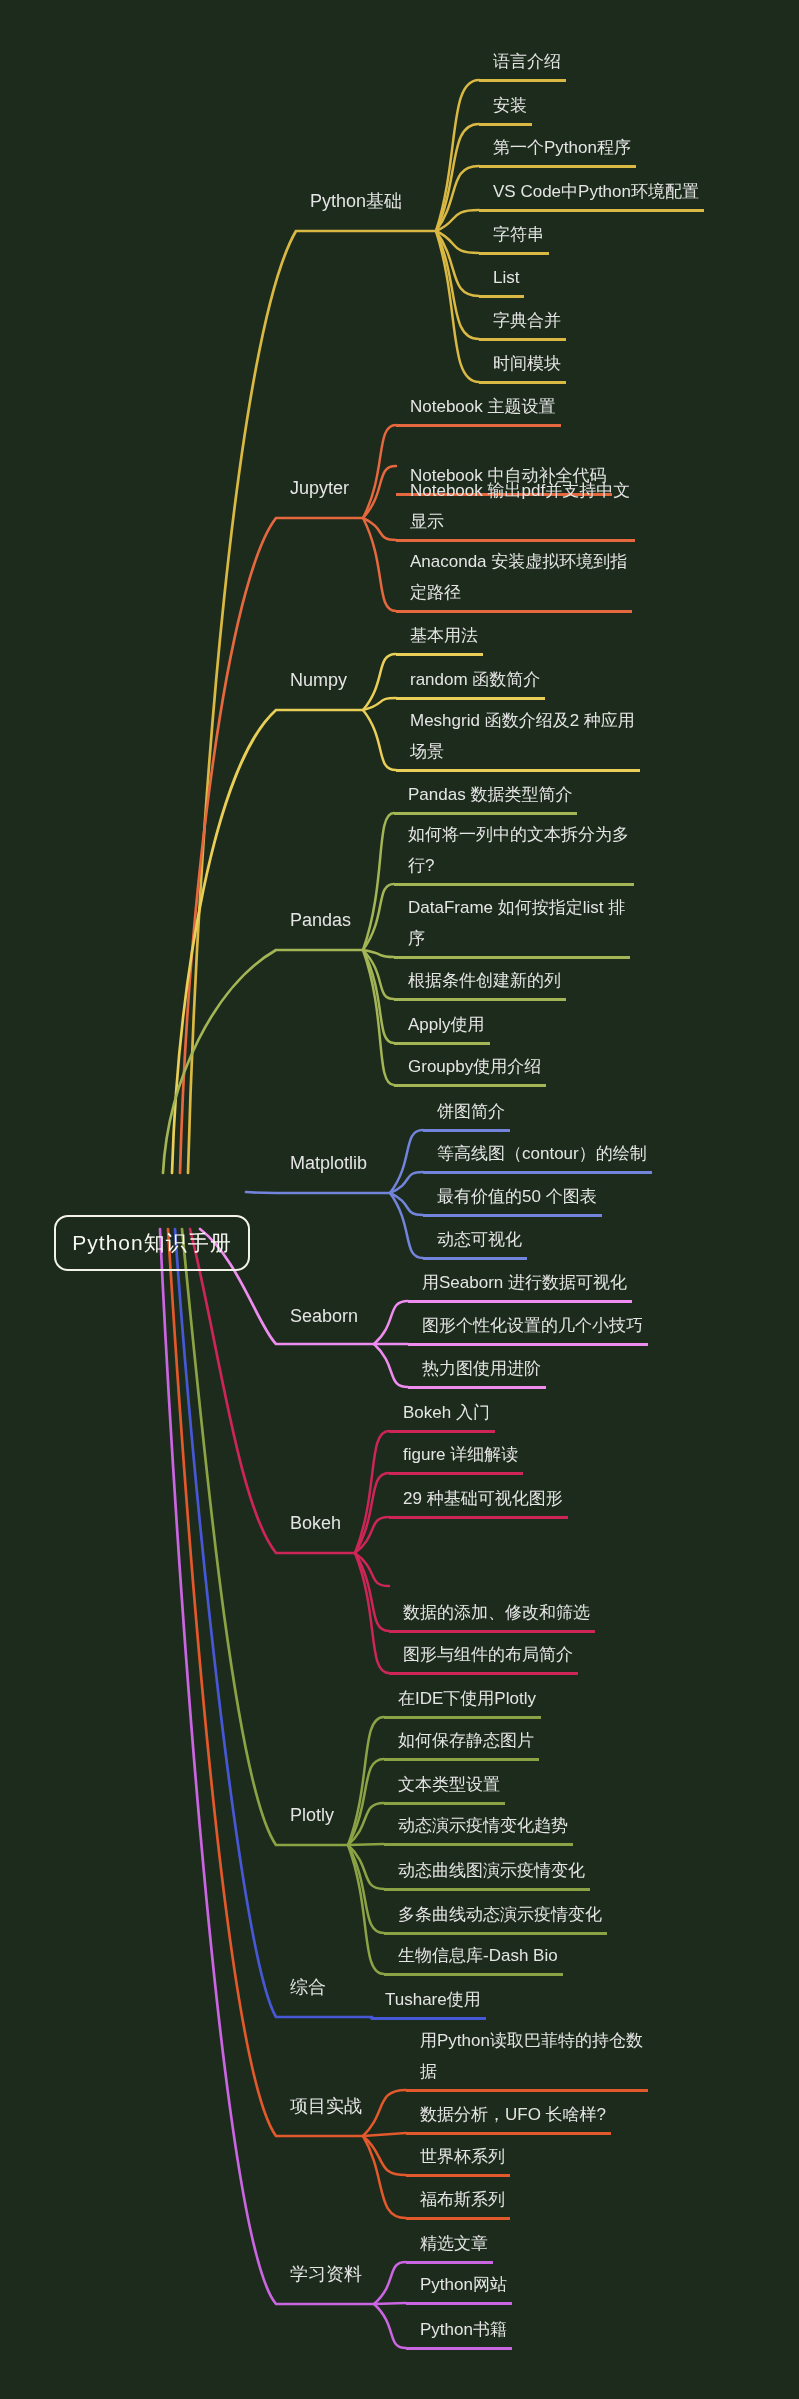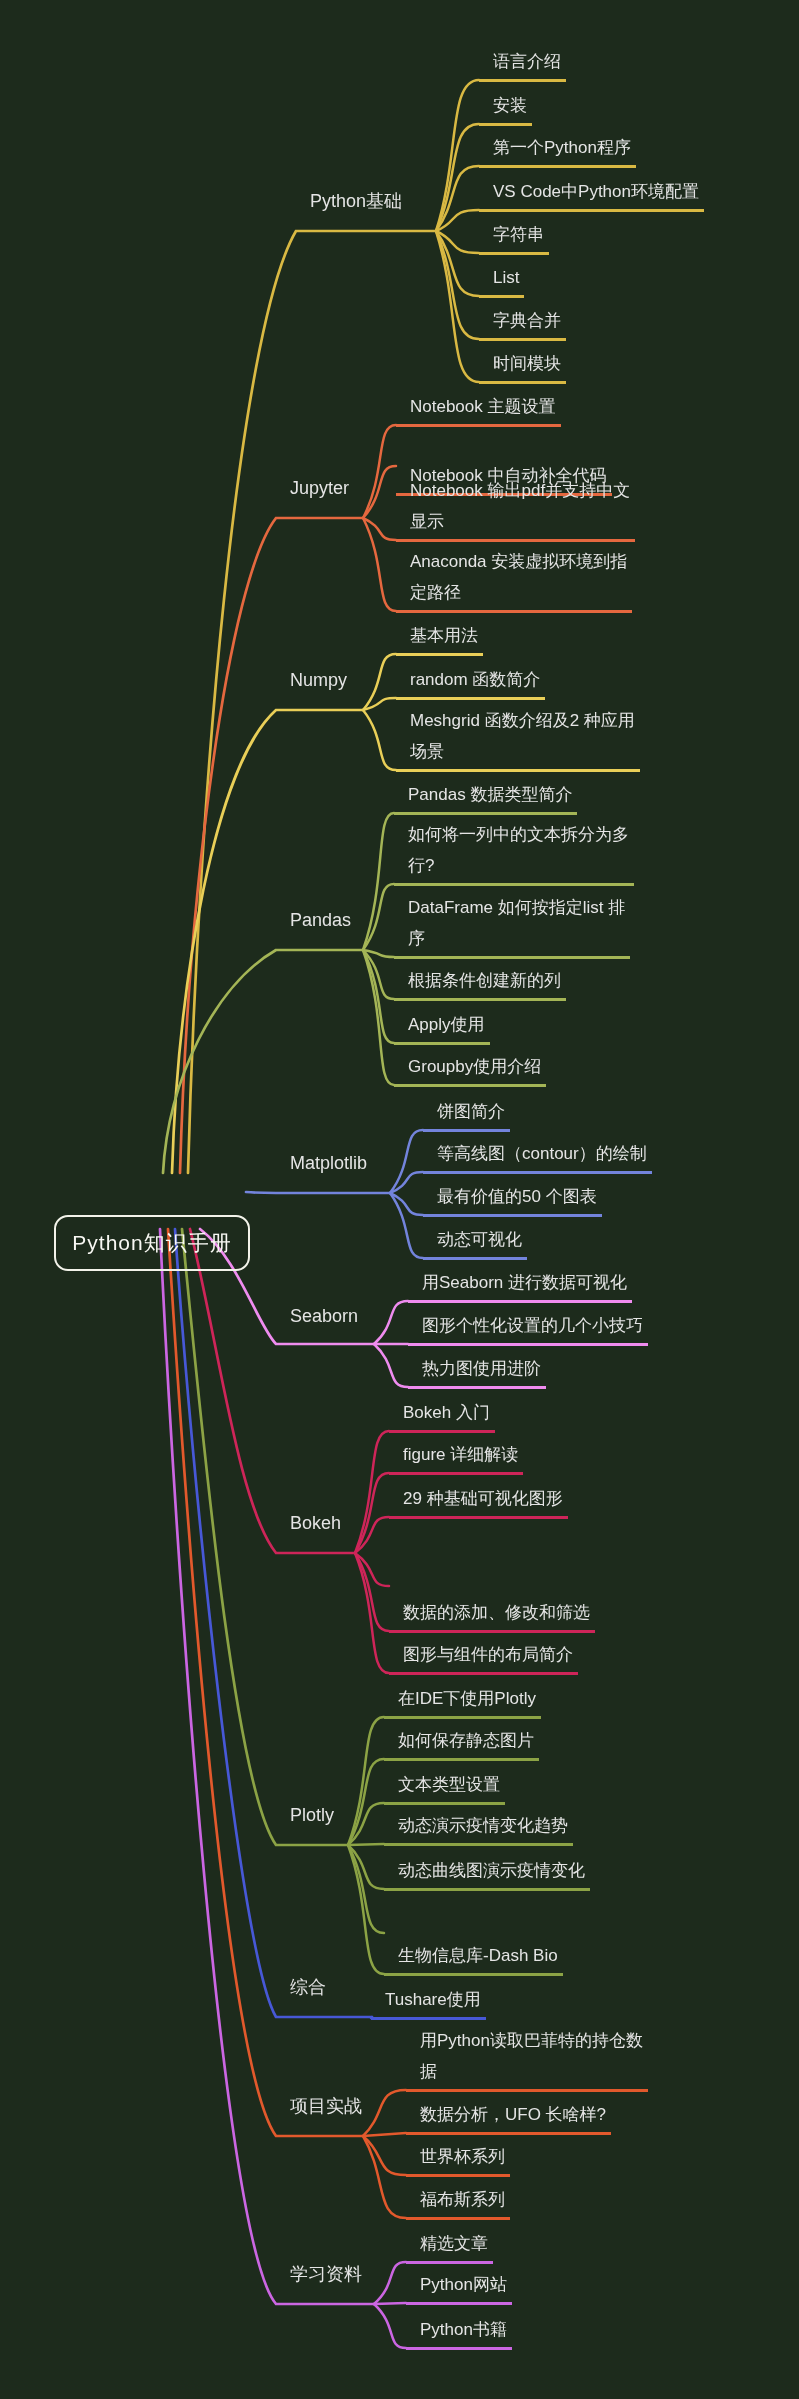--- a/index.html
+++ b/index.html
@@ -142,20 +142,21 @@
     <div class="node leaf" style="left: 389px; top: 1475px; border-bottom-color: rgb(206, 37, 89);">figure 详细解读</div>
     <div class="node leaf" style="left: 389px; top: 1519px; border-bottom-color: rgb(206, 37, 89);">29 种基础可视化图形</div>
     <div class="node leaf" style="left: 389px; top: 1633px; border-bottom-color: rgb(206, 37, 89);">数据的添加、修改和筛选</div>
     <div class="node leaf" style="left: 389px; top: 1675px; border-bottom-color: rgb(206, 37, 89);">图形与组件的布局简介</div>
     <div class="node branch-label" style="left: 290px; top: 1847px;">Plotly</div>
     <div class="node leaf" style="left: 384px; top: 1719px; border-bottom-color: rgb(140, 163, 69);">在IDE下使用Plotly</div>
     <div class="node leaf" style="left: 384px; top: 1761px; border-bottom-color: rgb(140, 163, 69);">如何保存静态图片</div>
     <div class="node leaf" style="left: 384px; top: 1805px; border-bottom-color: rgb(140, 163, 69);">文本类型设置</div>
     <div class="node leaf" style="left: 384px; top: 1846px; border-bottom-color: rgb(140, 163, 69);">动态演示疫情变化趋势</div>
     <div class="node leaf" style="left: 384px; top: 1891px; border-bottom-color: rgb(140, 163, 69);">动态曲线图演示疫情变化</div>
+    <div class="node leaf" style="left: 384px; top: 1935px; border-bottom-color: rgb(140, 163, 69);">多条曲线动态演示疫情变化</div>
     <div class="node leaf" style="left: 384px; top: 1976px; border-bottom-color: rgb(140, 163, 69);">生物信息库-Dash Bio</div>
     <div class="node branch-label" style="left: 290px; top: 2019px;">综合</div>
     <div class="node leaf" style="left: 371px; top: 2020px; border-bottom-color: rgb(71, 88, 214);">Tushare使用</div>
     <div class="node branch-label" style="left: 290px; top: 2138px;">项目实战</div>
     <div class="node leaf" style="left: 406px; top: 2092px; border-bottom-color: rgb(226, 89, 44);">用Python读取巴菲特的持仓数
 据</div>
     <div class="node leaf" style="left: 406px; top: 2135px; border-bottom-color: rgb(226, 89, 44);">数据分析，UFO 长啥样?</div>
     <div class="node leaf" style="left: 406px; top: 2177px; border-bottom-color: rgb(226, 89, 44);">世界杯系列</div>
     <div class="node leaf" style="left: 406px; top: 2220px; border-bottom-color: rgb(226, 89, 44);">福布斯系列</div>
     <div class="node branch-label" style="left: 290px; top: 2306px;">学习资料</div>

